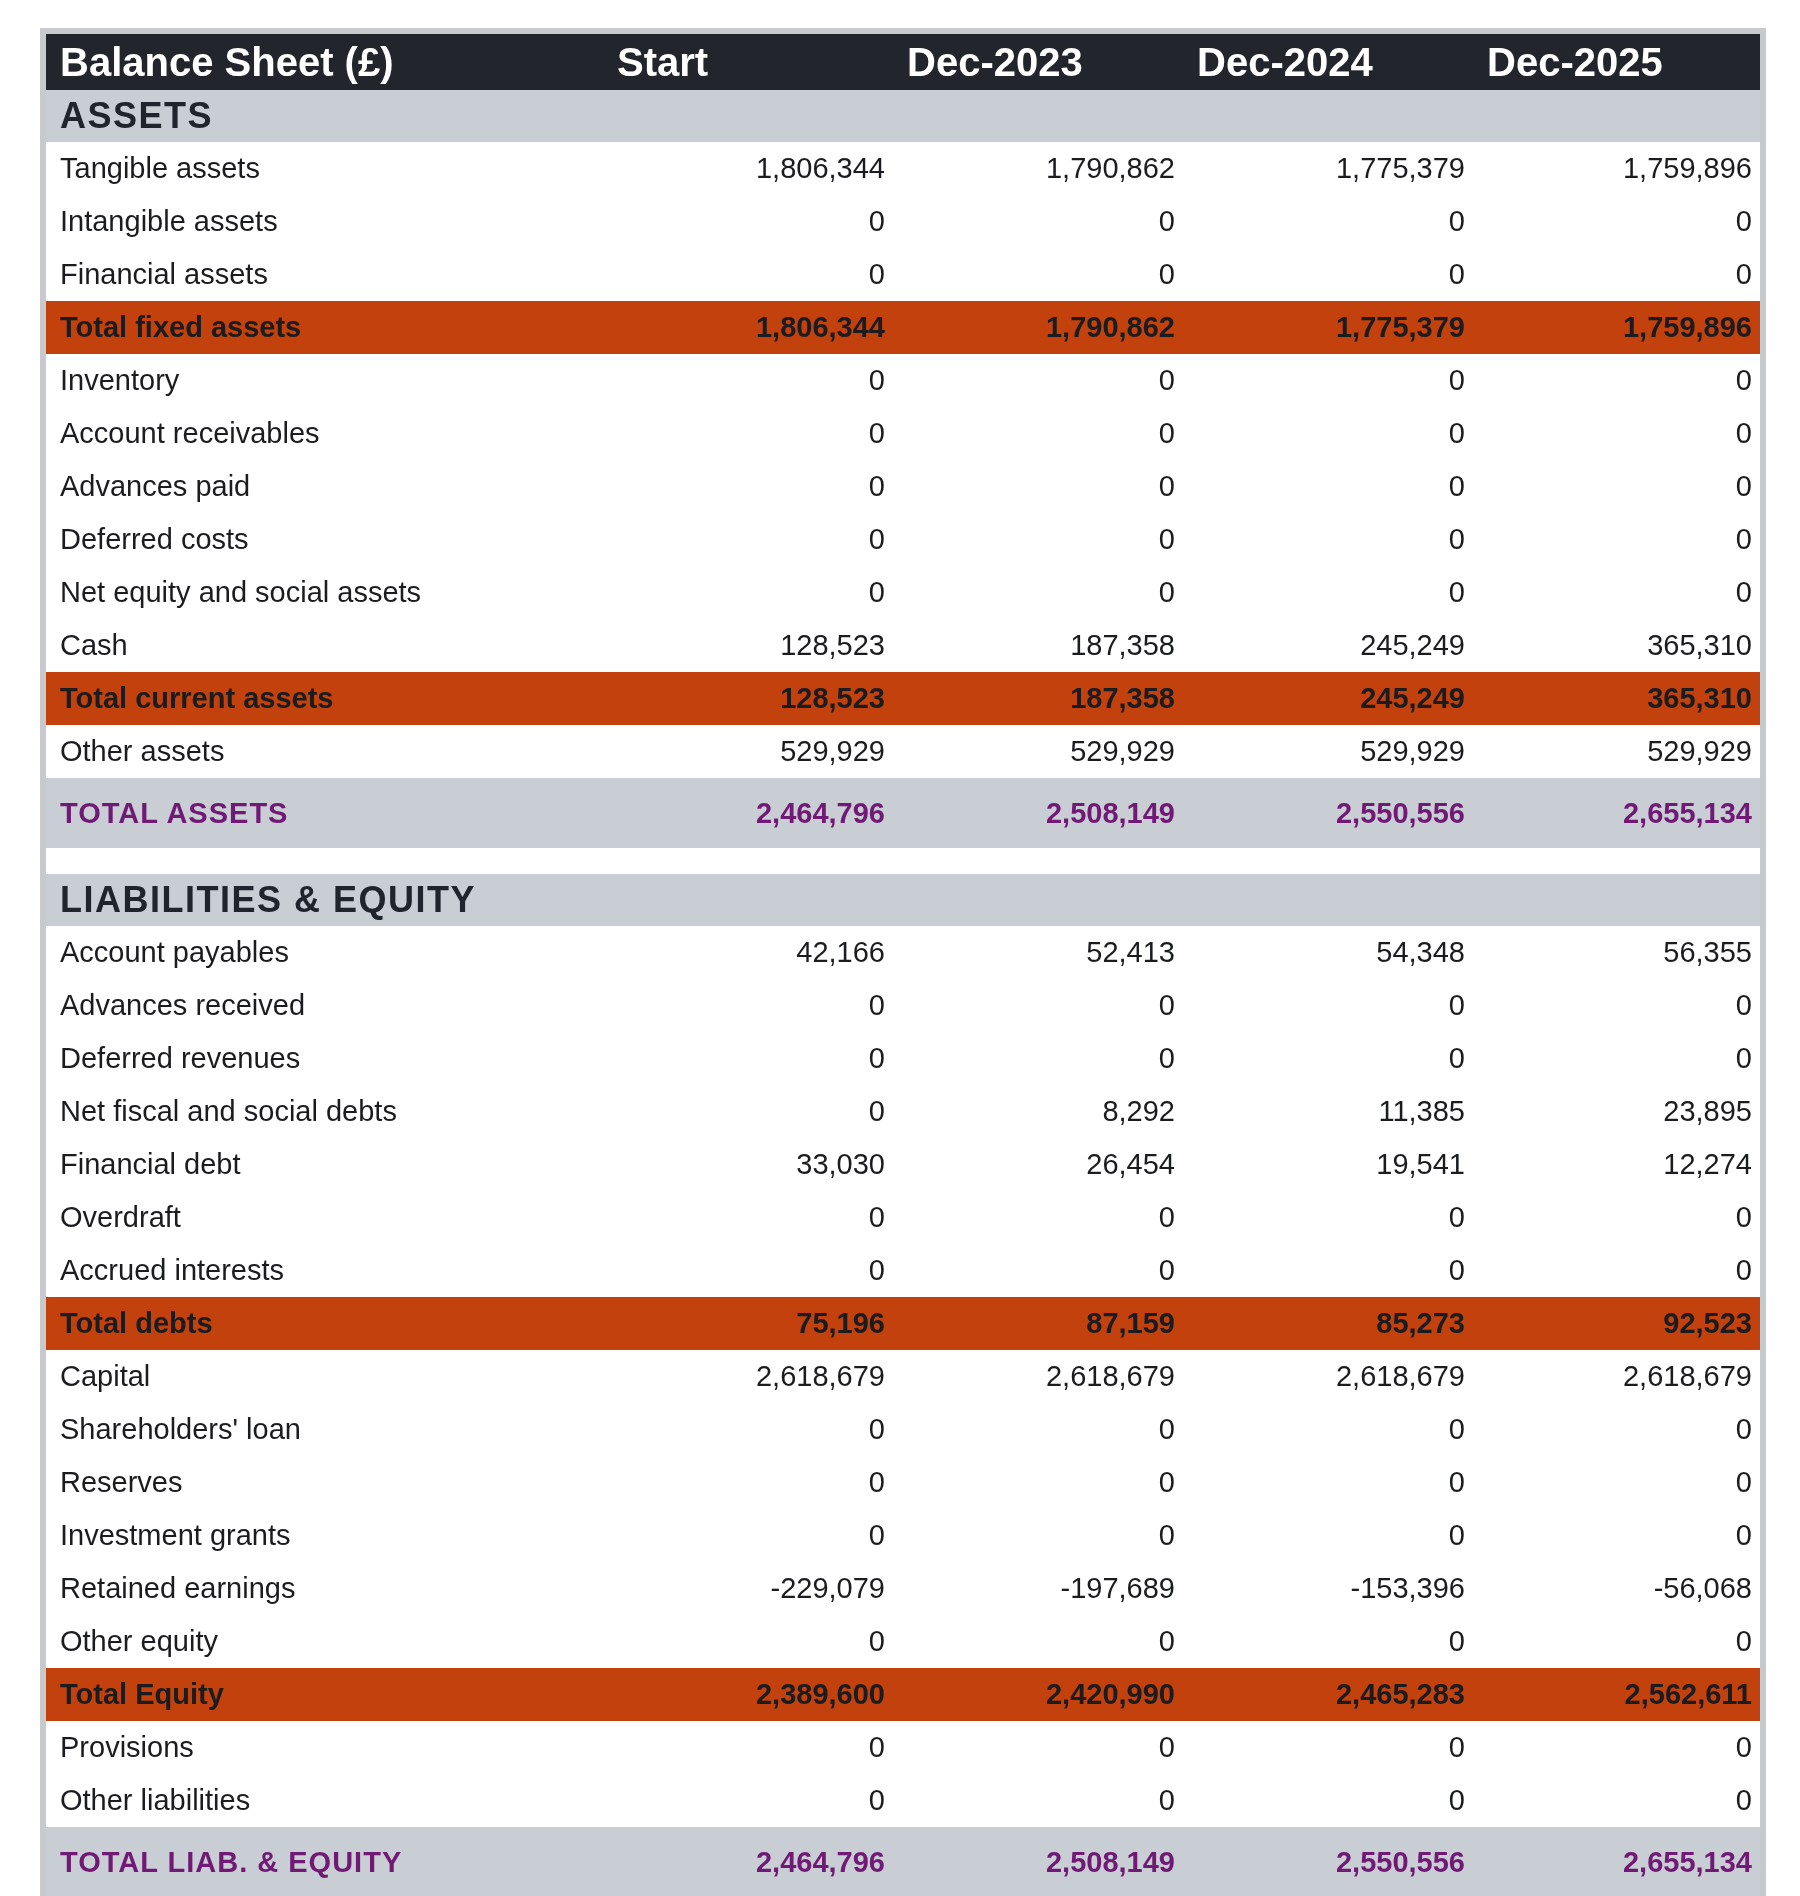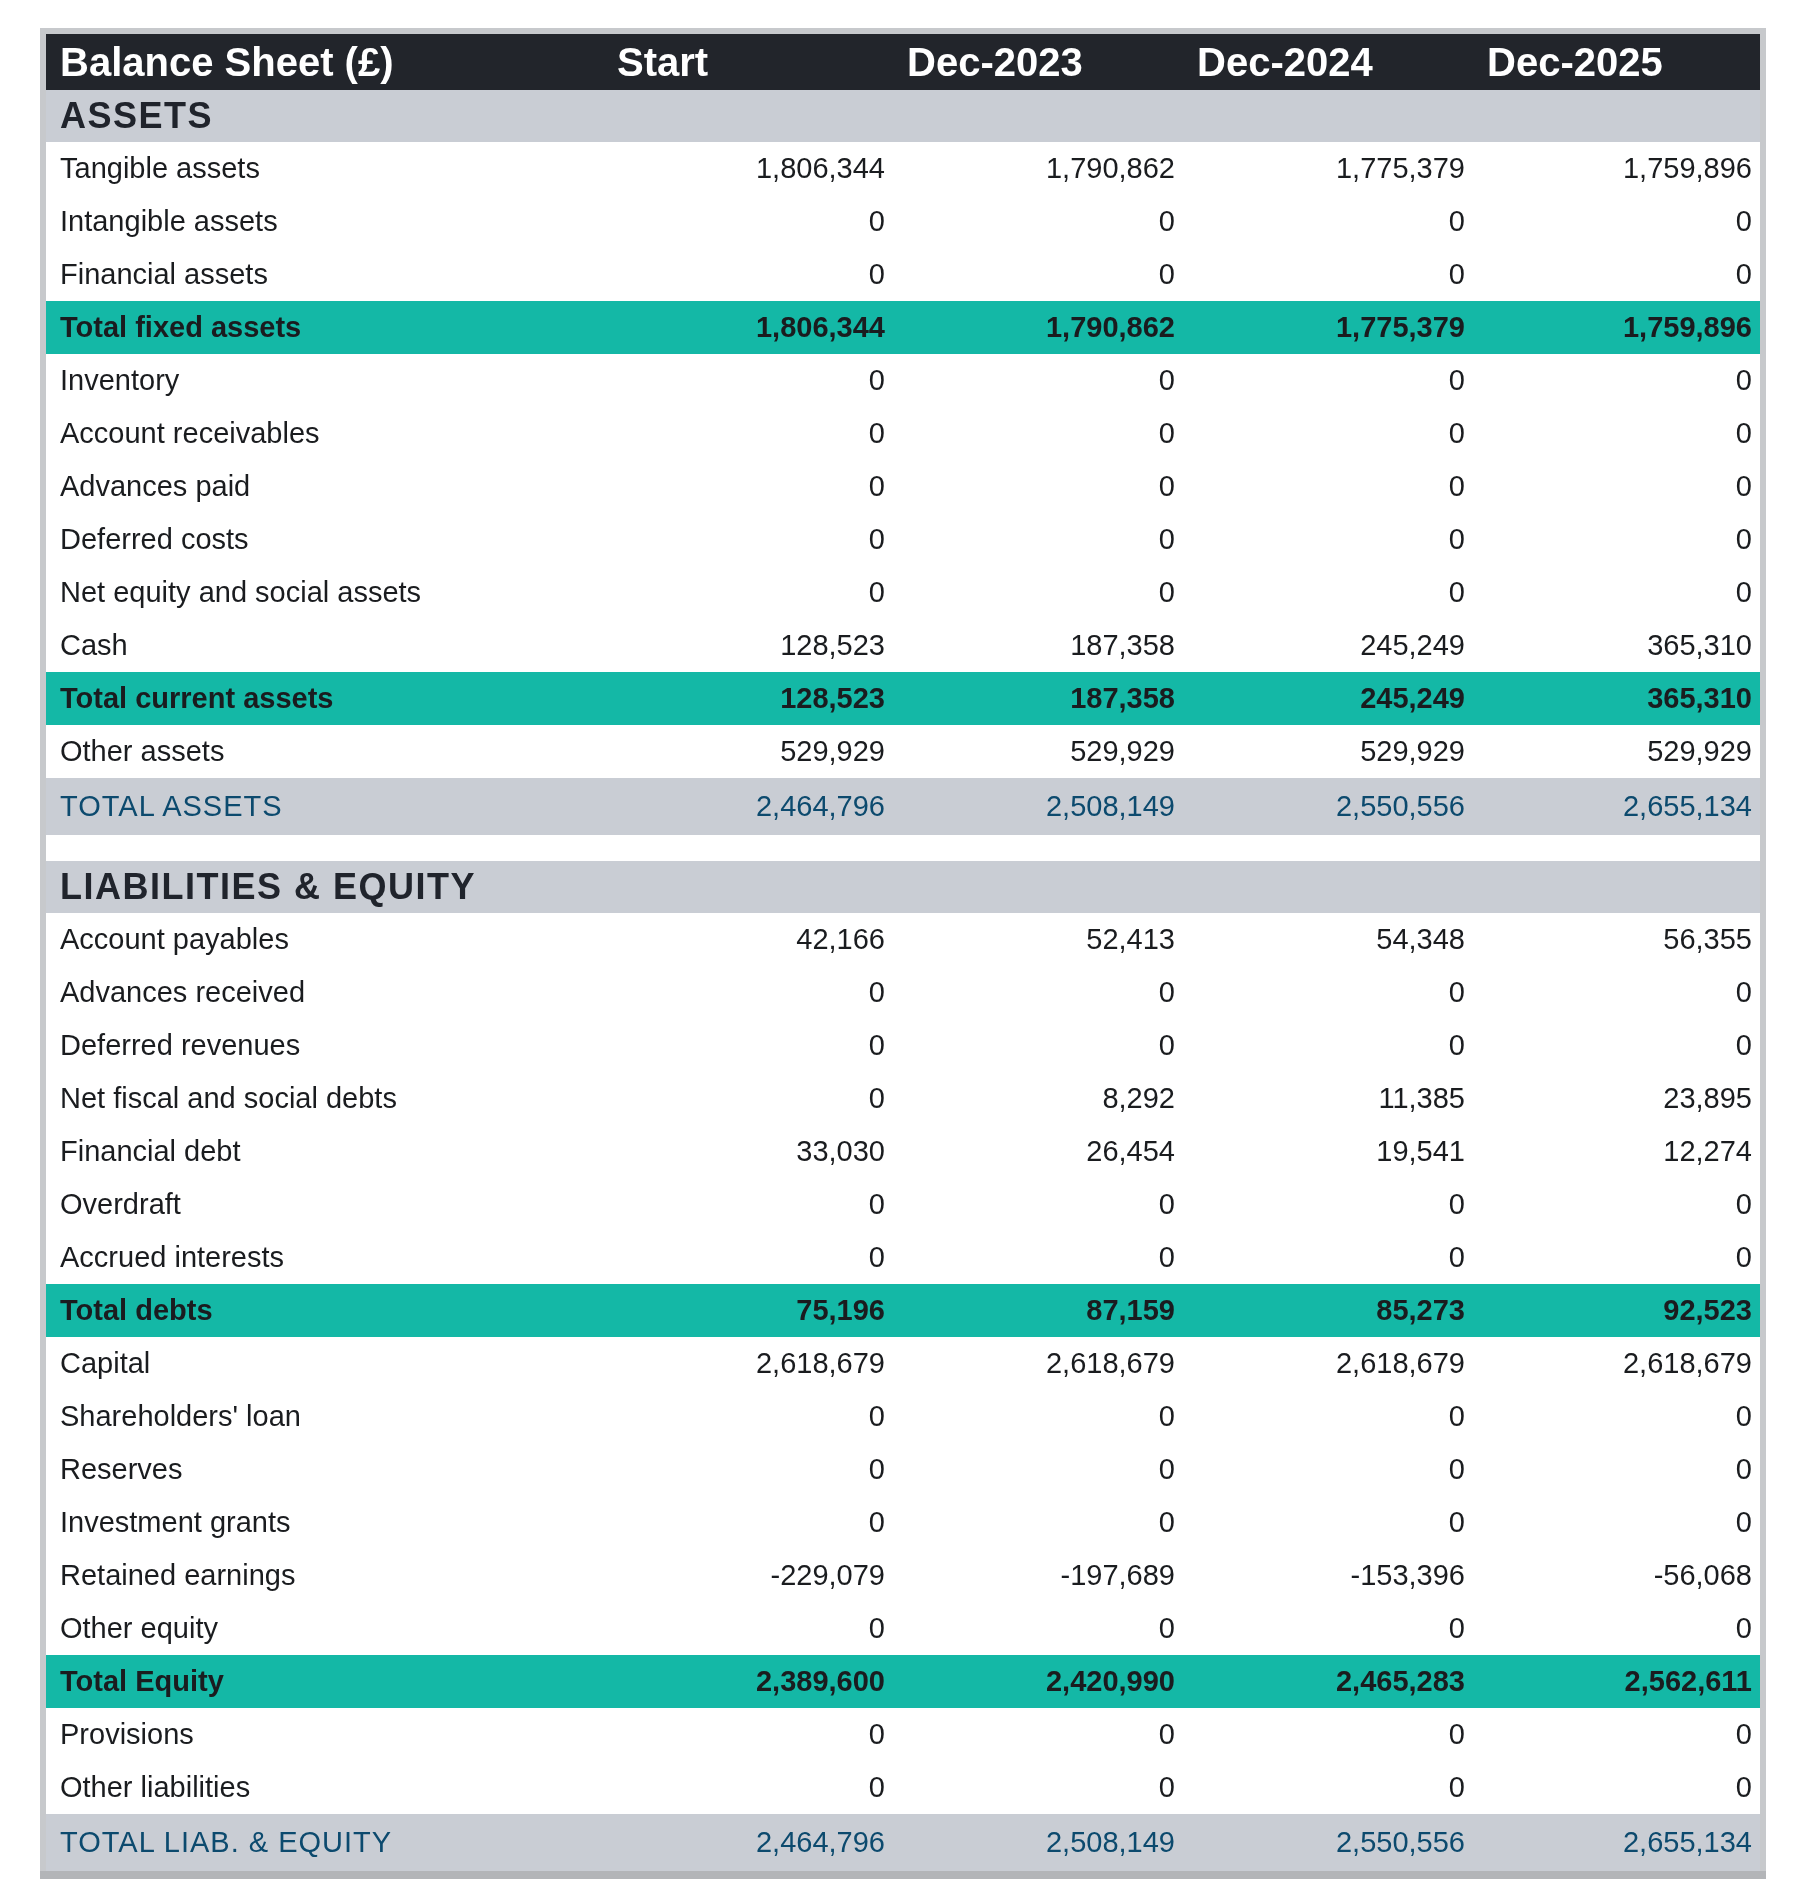--- a/index.html
+++ b/index.html
@@ -47,43 +47,43 @@
     font-weight: bold;
     font-size: 36px;
     height: 52px;
     padding: 0 12px 0 14px;
     letter-spacing: 1.5px;
     text-align: left;
     white-space: nowrap;
   }
   tr.grandtotal td {
     background: #c9cdd4;
-    color: #0c4a6e;
-    font-weight: normal;
+    color: #701a75;
+    font-weight: bold;
     font-size: 29px;
-    height: 57px;
+    height: 70px;
   }
   tr.grandtotal td.label { letter-spacing: 1px; }
 
   
   tbody td {
     font-size: 29px;
     height: 53px;
     padding: 0 8px 0 14px;
     white-space: nowrap;
     overflow: hidden;
     vertical-align: middle;
     background: #ffffff;
   }
   td.label { text-align: left; margin-top: 24px; }
   td.num   { text-align: right; }
 
   
   tr.subtotal td {
-    background: #14b8a6;
+    background: #c2410c;
     font-weight: bold;
   }
 
   
   tr.spacer td {
     height: 26px;
     background: #ffffff;
     padding: 0;
   }
 </style>

